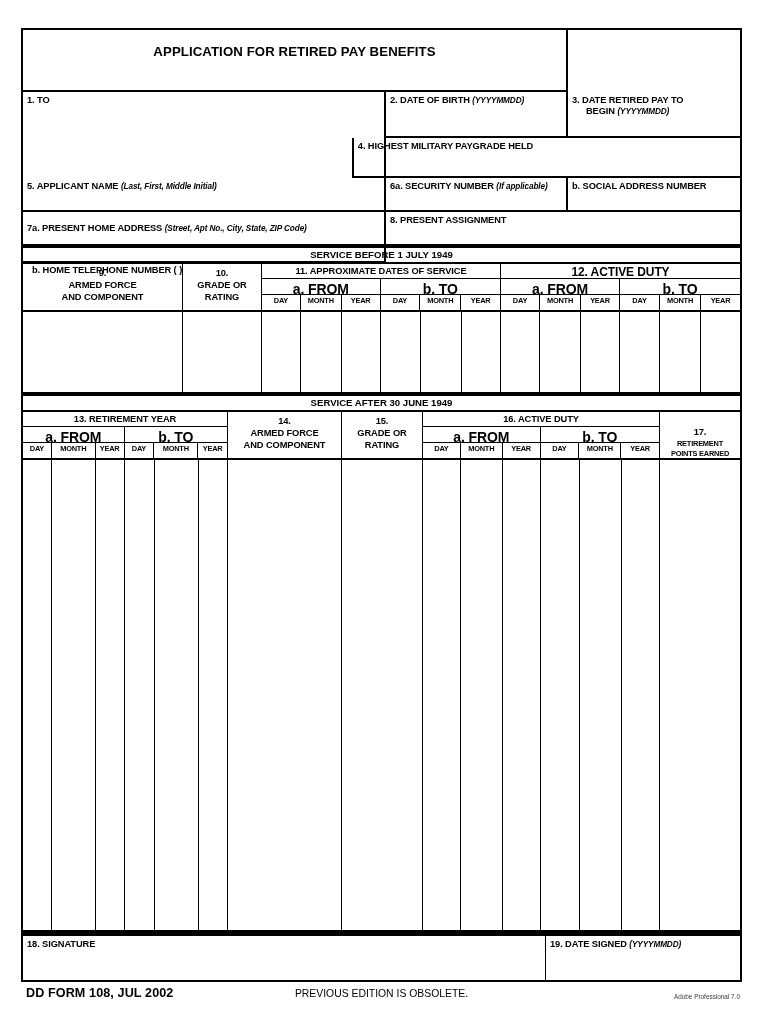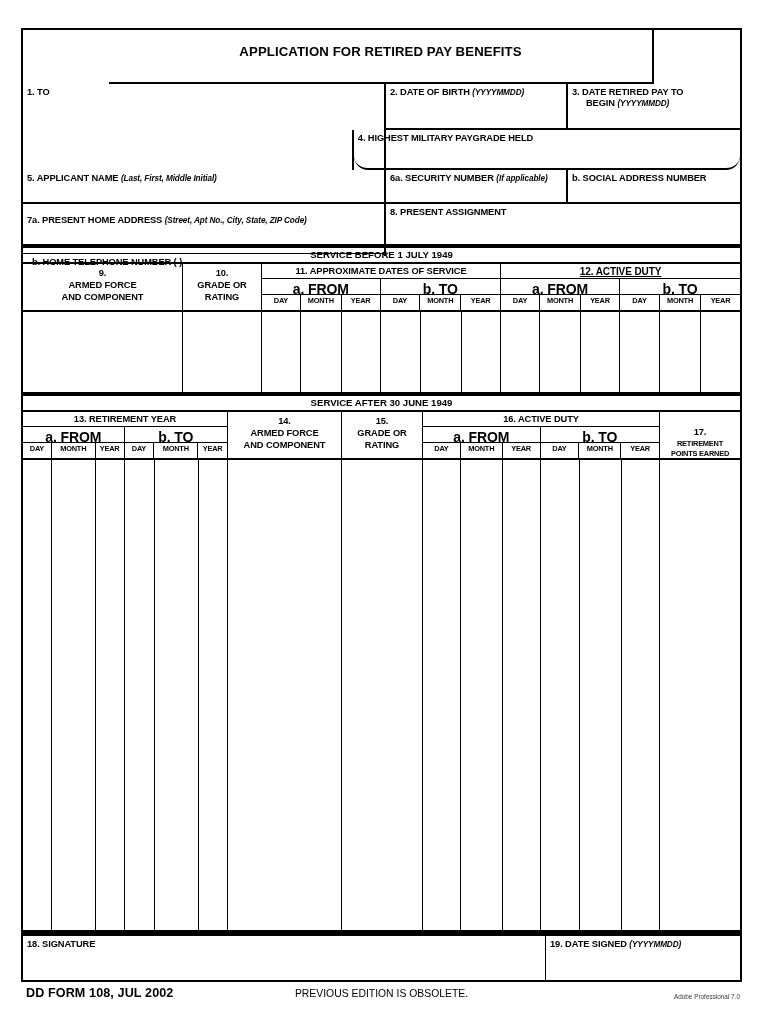--- a/index.html
+++ b/index.html
@@ -145,21 +145,21 @@
 
   .phone-paren { letter-spacing: 0; font-weight: bold; }
 </style>
 </head>
 <body>
 
 <div class="page">
 
   <div class="form-frame" style="top:28px; height:218px;">
 
-    <div class="row" style="height:54px;justify-content:center;">
+    <div class="row" style="height:62px;">
       <div class="cell thick-b thick-r" style="width:545px;">
         <div class="title-text">APPLICATION FOR RETIRED PAY BENEFITS</div>
       </div>
     </div>
 
     <div class="row" style="height:46px;">
       <div class="cell thick-r no-b" style="width:363px; height:132px;">
         <div class="lbl">1.  TO</div>
       </div>
       <div class="cell thick-b thick-r" style="width:182px;">
@@ -172,21 +172,21 @@
         <div class="lbl">
           <span>3.  DATE RETIRED PAY TO</span><br>
           <span style="padding-left:14px;">BEGIN</span>
           <span class="it">(YYYYMMDD)</span>
         </div>
       </div>
     </div>
 
     <div class="row" style="height:40px;">
       <div class="cell thick-r no-b" style="width:363px;"></div>
-      <div class="cell thick-b" style="width:424px;border-radius:14px;">
+      <div class="cell thick-b" style="width:424px;">
         <div class="lbl">4.  HIGHEST MILITARY PAYGRADE HELD</div>
       </div>
     </div>
 
     <div class="row" style="height:34px;">
       <div class="cell thick-b thick-r" style="width:363px;">
         <div class="lbl">
           <span>5. APPLICANT NAME</span>
           <span class="it">(Last, First, Middle Initial)</span>
         </div>
@@ -279,21 +279,21 @@
             <div class="ctr-xs">MONTH</div>
             </div>
           <div style="width:39px; box-sizing:border-box;">
             <div class="ctr-xs">YEAR</div>
             </div>
         </div>
       </div>
 
       <div class="cell thick-b no-r" style="width:239px; padding:0;">
         <div style="height:15px; border-bottom:1px solid #000; box-sizing:border-box;">
-          <div class="ctr-sm" style="font-size:10px;text-decoration:underline;">12. ACTIVE DUTY</div>
+          <div class="ctr-sm" style="font-size:12px;">12. ACTIVE DUTY</div>
         </div>
         <div style="display:flex; height:16px;">
           <div style="width:119px; border-right:1px solid #000; border-bottom:1px solid #000; box-sizing:border-box;">
             <div class="ctr-sm">a.  FROM</div>
           </div>
           <div style="width:120px; border-bottom:1px solid #000; box-sizing:border-box;">
             <div class="ctr-sm">b.  TO</div>
           </div>
         </div>
         <div style="display:flex; height:15px;">

